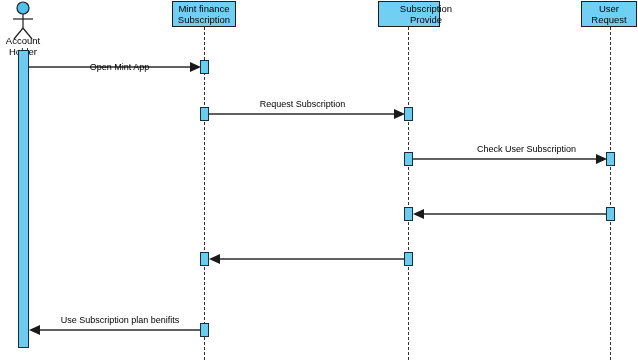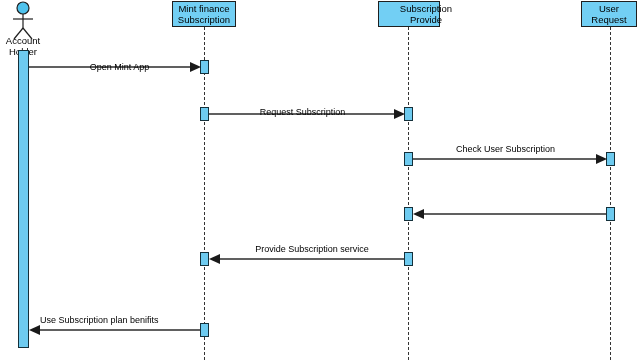--- a/index.html
+++ b/index.html
@@ -154,30 +154,29 @@
 
   <div class="activation" style="left:606px; top:152px; width:9px; height:14px;"></div>
   <div class="activation" style="left:606px; top:207px; width:9px; height:14px;"></div>
 
   <div class="msg-line" style="left:29px; top:66px; width:163px;"></div>
   <div class="msg-arrow right" style="left:190px; top:62px;"></div>
   <div class="msg-label" style="left:38px; top:54px; width:163px;margin-top:8px;">Open Mint App</div>
 
   <div class="msg-line" style="left:209px; top:113px; width:187px;"></div>
   <div class="msg-arrow right" style="left:394px; top:109px;"></div>
-  <div class="msg-label" style="left:209px; top:99px; width:187px;margin-top:8px;">Request Subscription</div>
+  <div class="msg-label" style="left:209px; top:99px; width:187px;">Request Subscription</div>
 
   <div class="msg-line" style="left:413px; top:158px; width:185px;"></div>
   <div class="msg-arrow right" style="left:596px; top:154px;"></div>
-  <div class="msg-label" style="left:413px; top:144px; width:185px;">Check User Subscription</div>
+  <div class="msg-label" style="left:434px; top:144px; width:185px;">Check User Subscription</div>
 
   <div class="msg-line" style="left:424px; top:213px; width:182px;"></div>
   <div class="msg-arrow left" style="left:413px; top:209px;"></div>
 
   <div class="msg-line" style="left:220px; top:258px; width:184px;"></div>
   <div class="msg-arrow left" style="left:209px; top:254px;"></div>
-  <div class="msg-label" style="left:220px; top:244px; width:184px;">Provide Subscription service</div>
 
   <div class="msg-line" style="left:40px; top:329px; width:160px;"></div>
   <div class="msg-arrow left" style="left:29px; top:325px;"></div>
-  <div class="msg-label" style="left:40px; top:315px; width:160px; text-align:left;">Use Subscription plan benifits</div>
+  <div class="msg-label" style="left:40px; top:315px; width:160px; text-align:center;">Use Subscription plan benifits</div>
 
 </div>
 
 </body></html>

